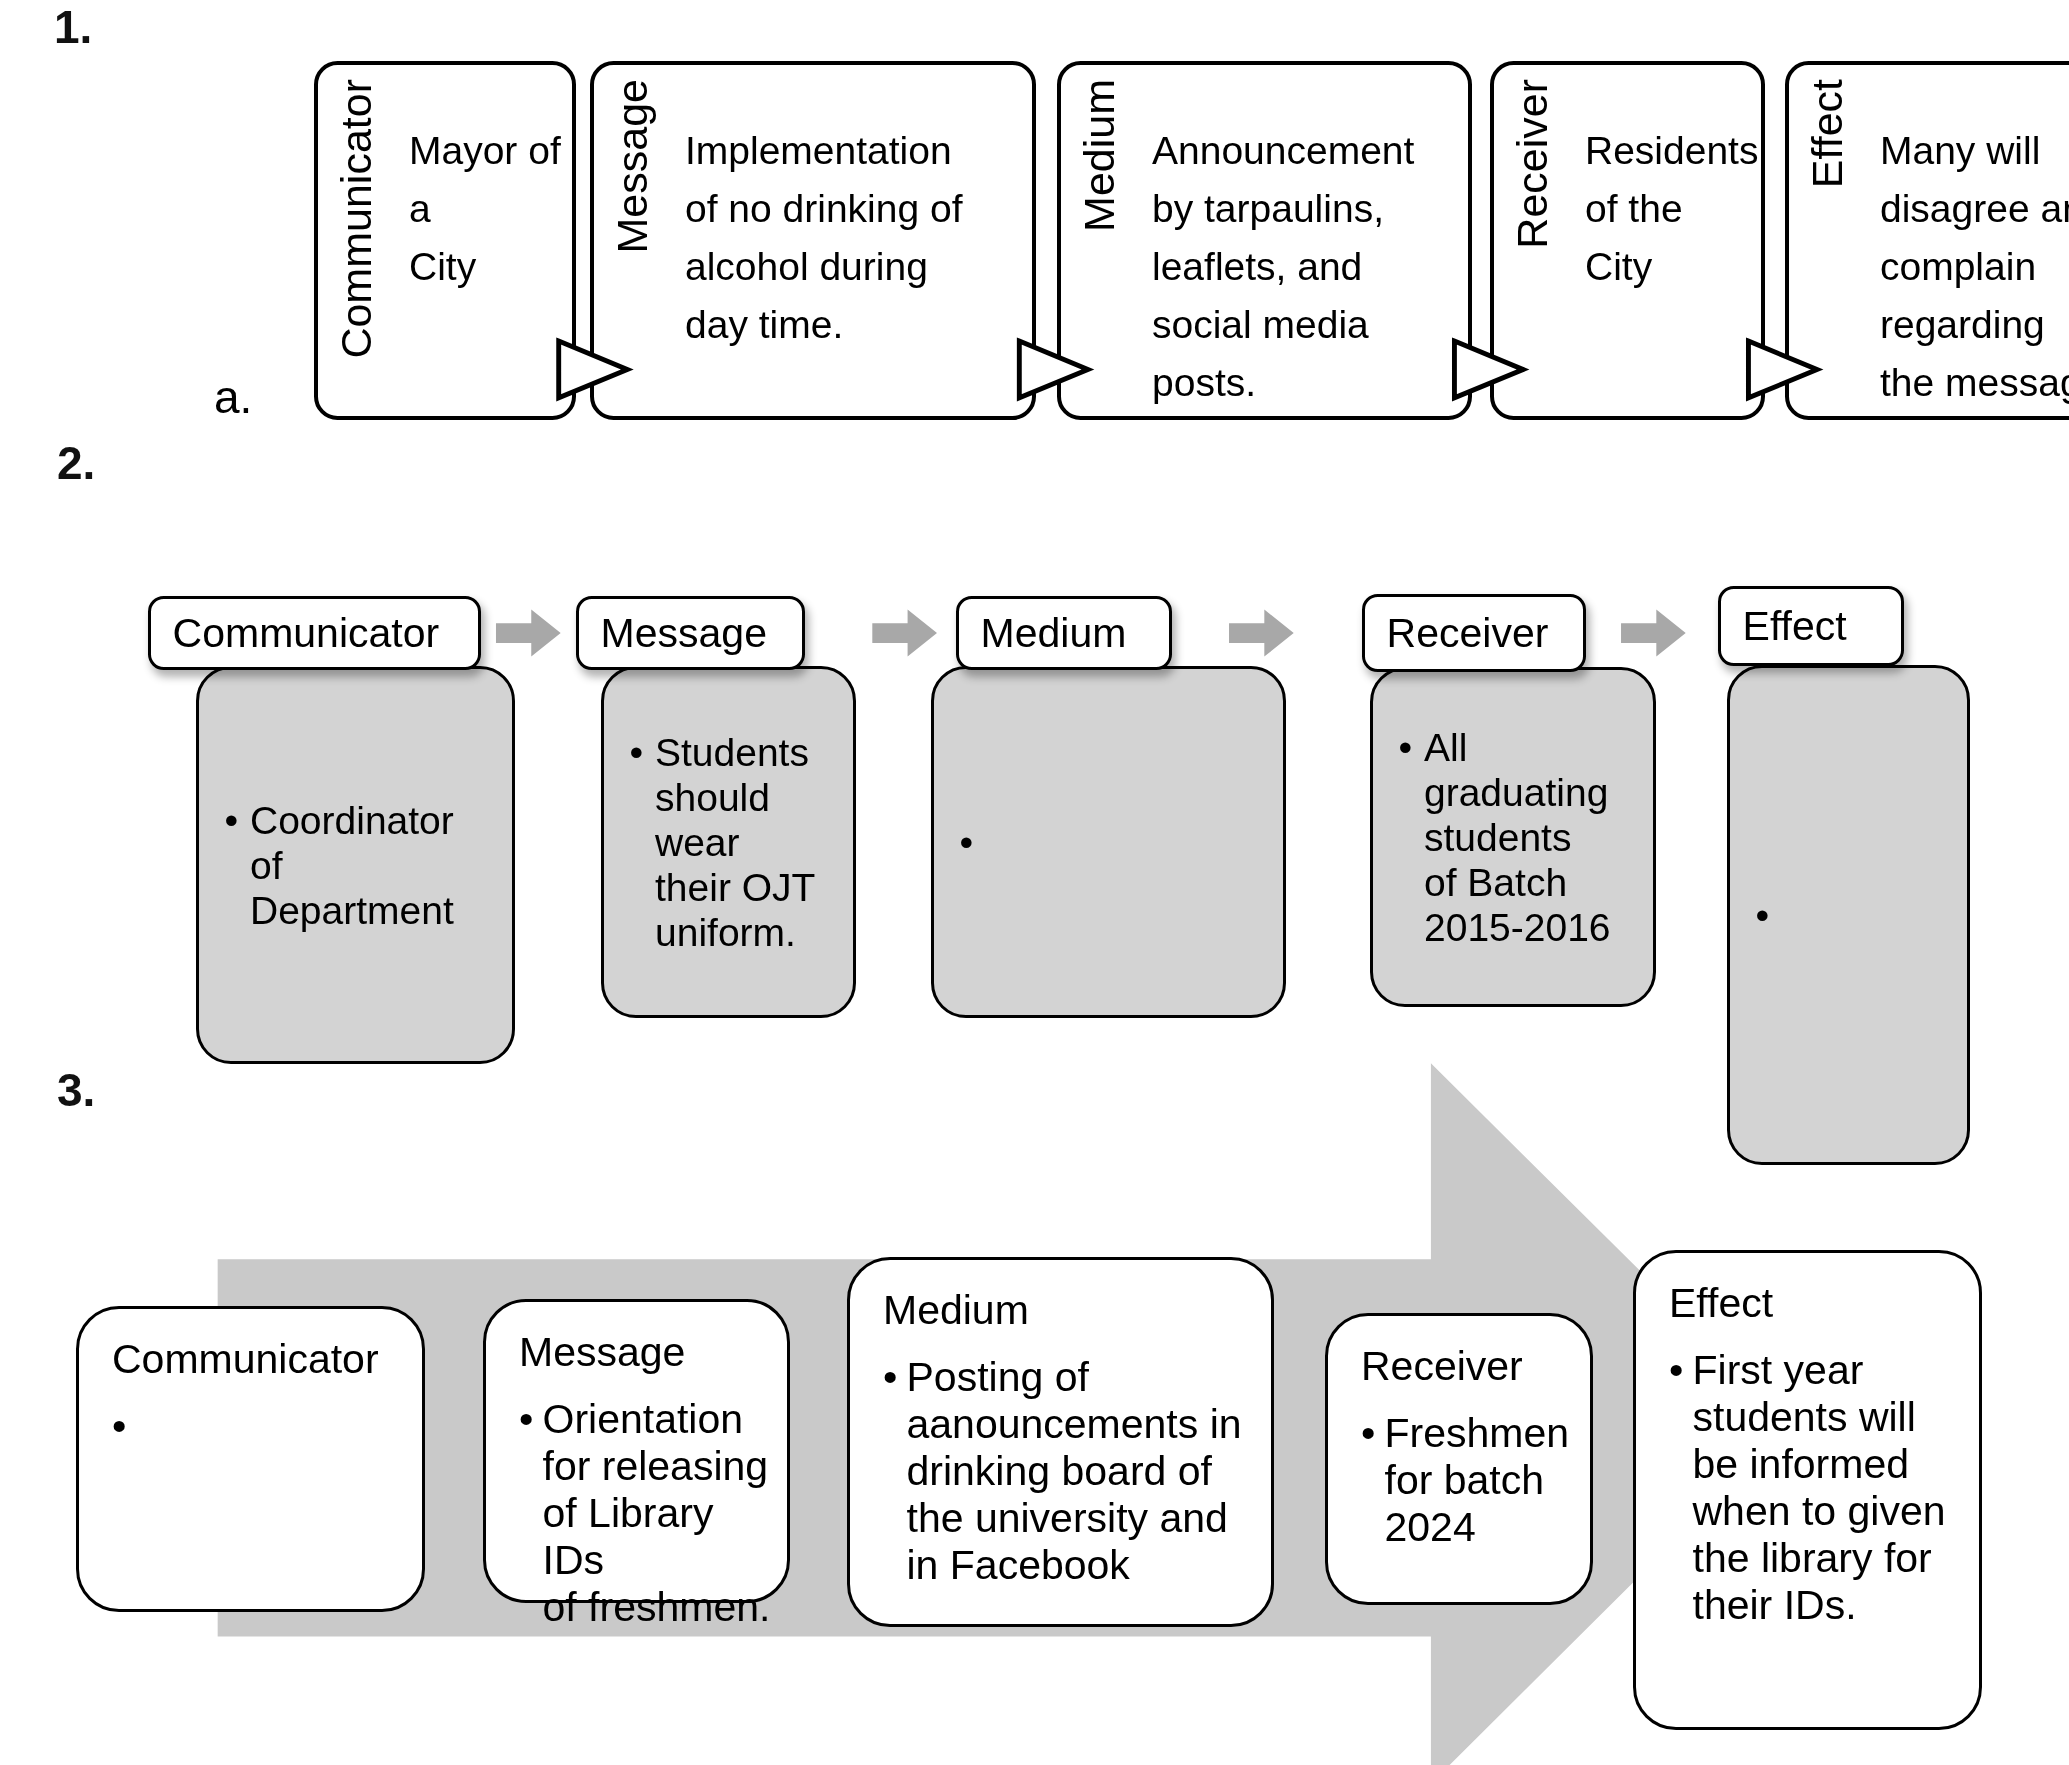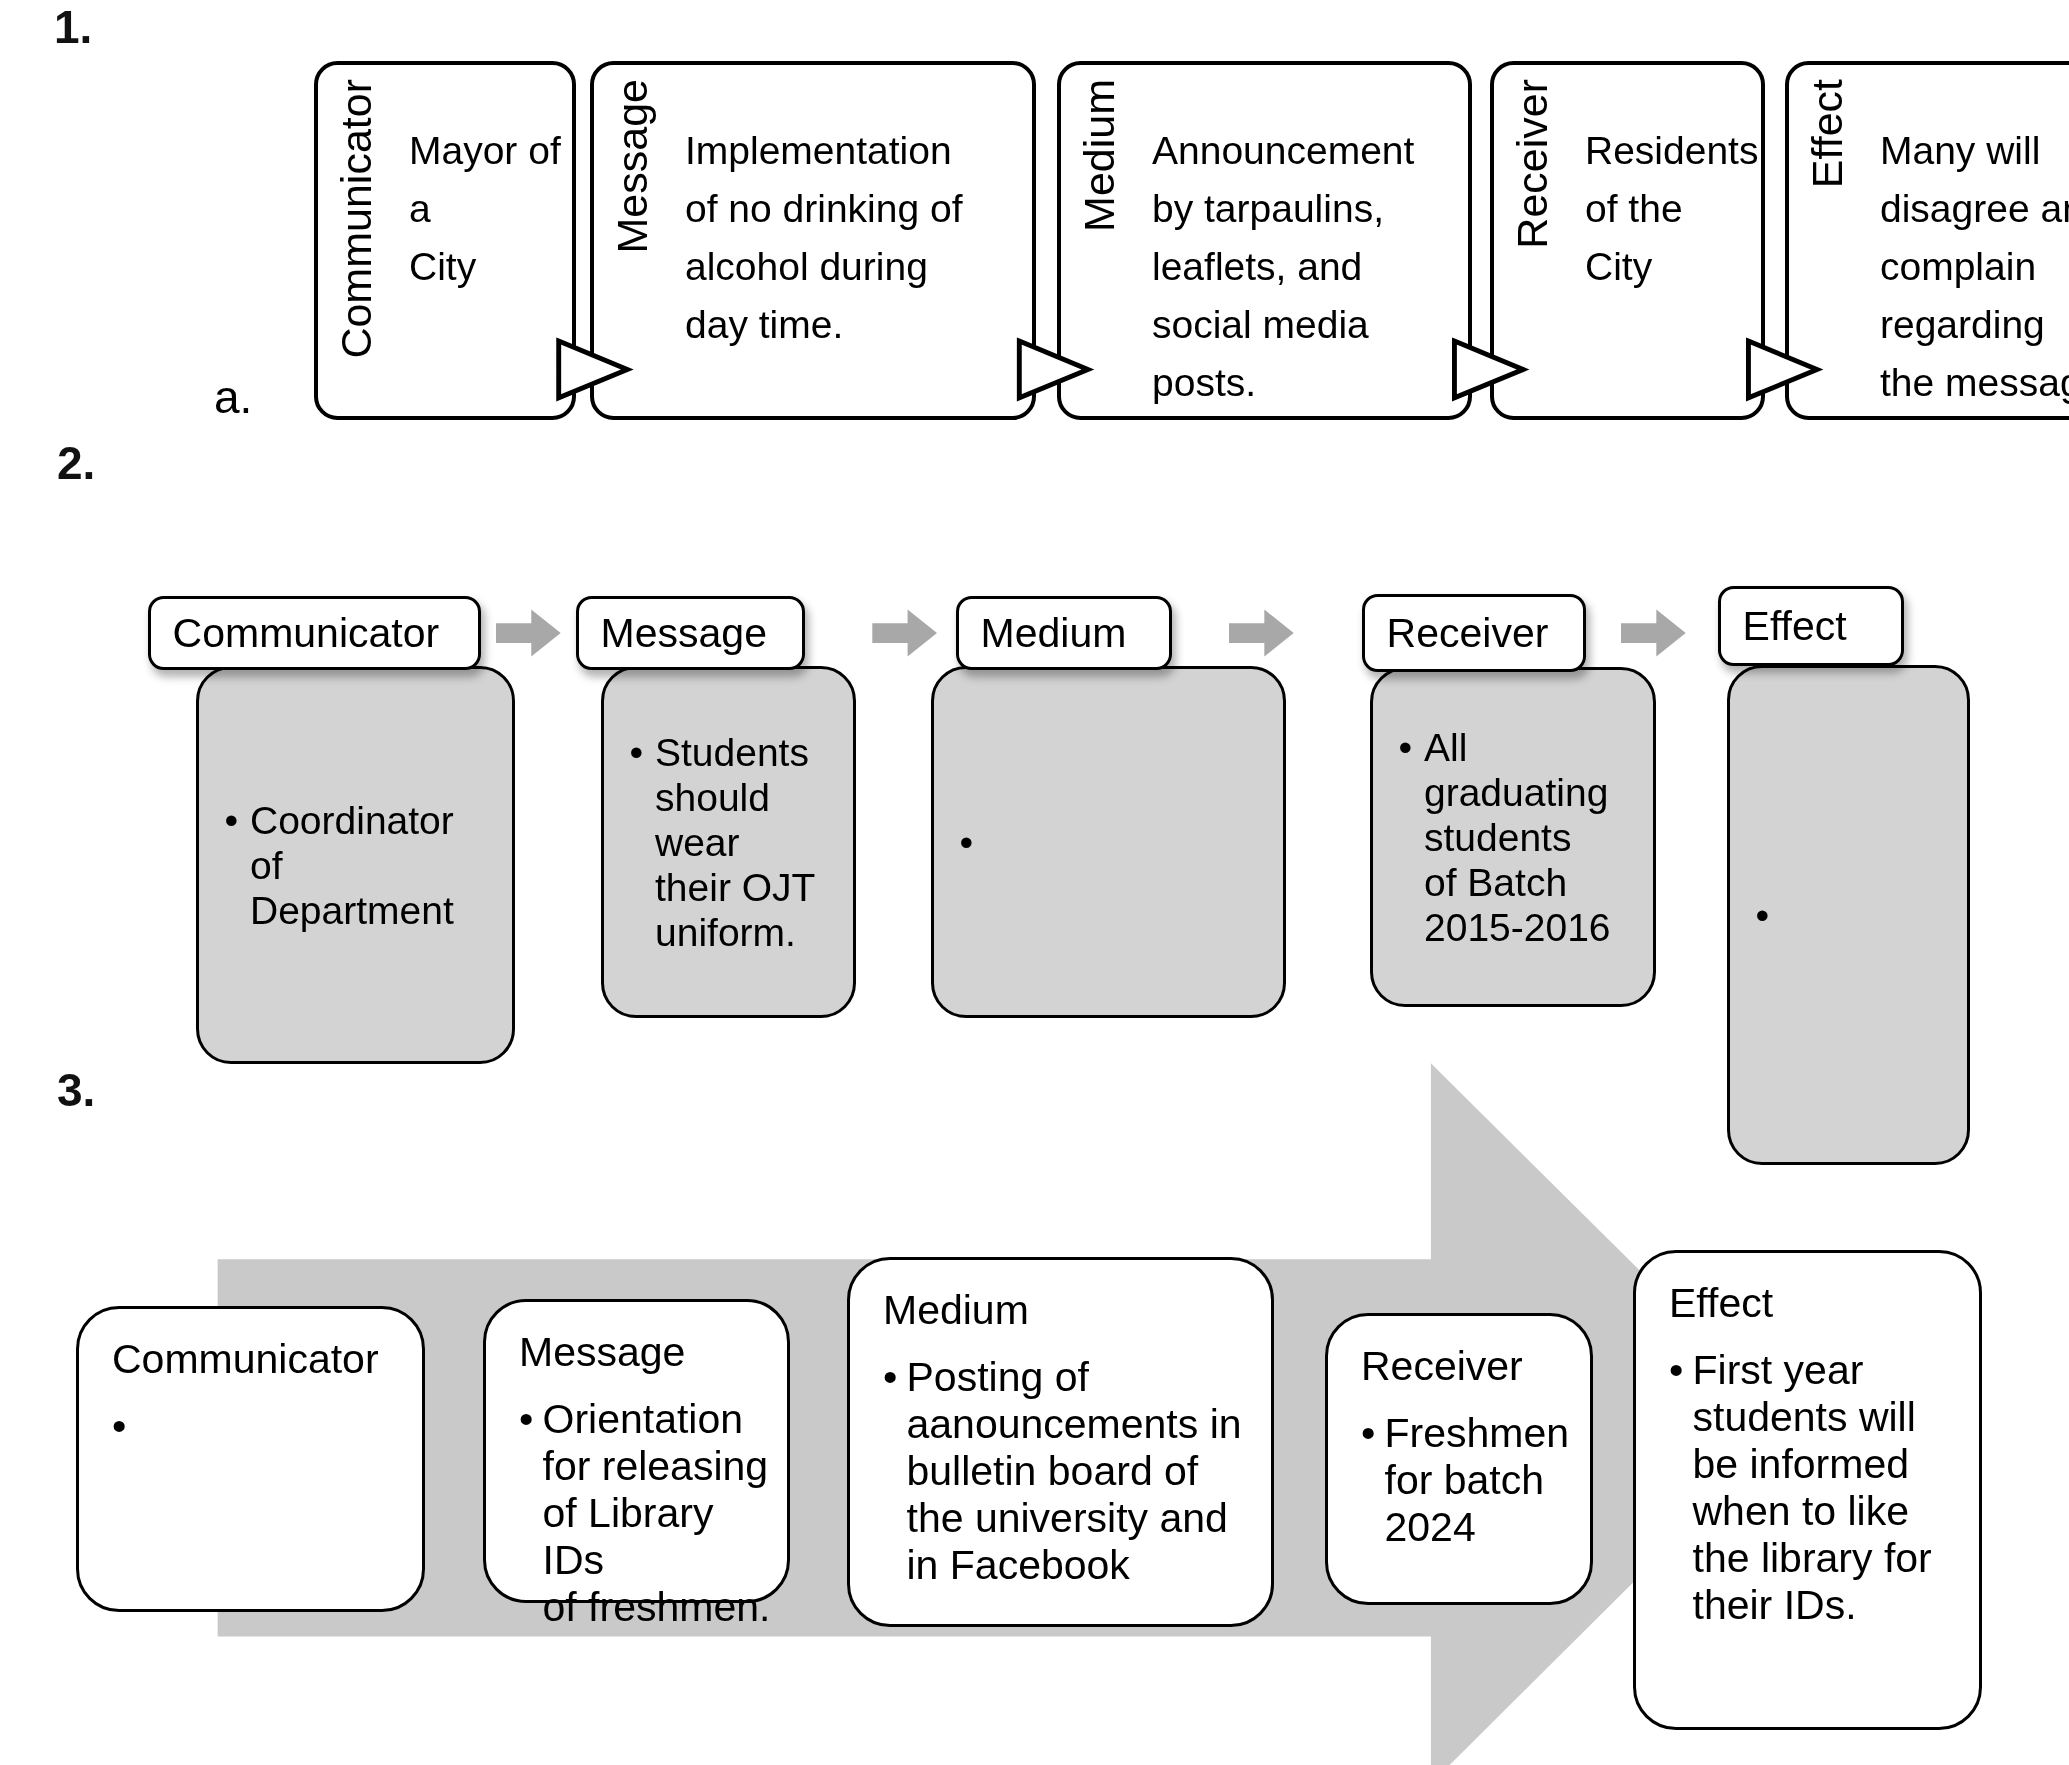--- a/index.html
+++ b/index.html
@@ -190,41 +190,41 @@
 of Library IDs
 of freshmen.</div>
     </div>
   </div>
   <div class="s3box s3b3">
     <div class="s3head">Medium</div>
     <div class="bullet-row">
       <span class="bullet-glyph">•</span>
       <div class="bullet-text">Posting of
 aanouncements in
-bulletin board of
+drinking board of
 the university and
 in Facebook</div>
     </div>
   </div>
   <div class="s3box s3b4">
     <div class="s3head">Receiver</div>
     <div class="bullet-row">
       <span class="bullet-glyph">•</span>
       <div class="bullet-text">Freshmen
 for batch
 2024</div>
     </div>
   </div>
   <div class="s3box s3b5">
     <div class="s3head">Effect</div>
     <div class="bullet-row">
       <span class="bullet-glyph">•</span>
       <div class="bullet-text">First year
 students will
 be informed
-when to like
+when to given
 the library for
 their IDs.</div>
     </div>
   </div>
 
 </div>
 
 
 </body></html>

